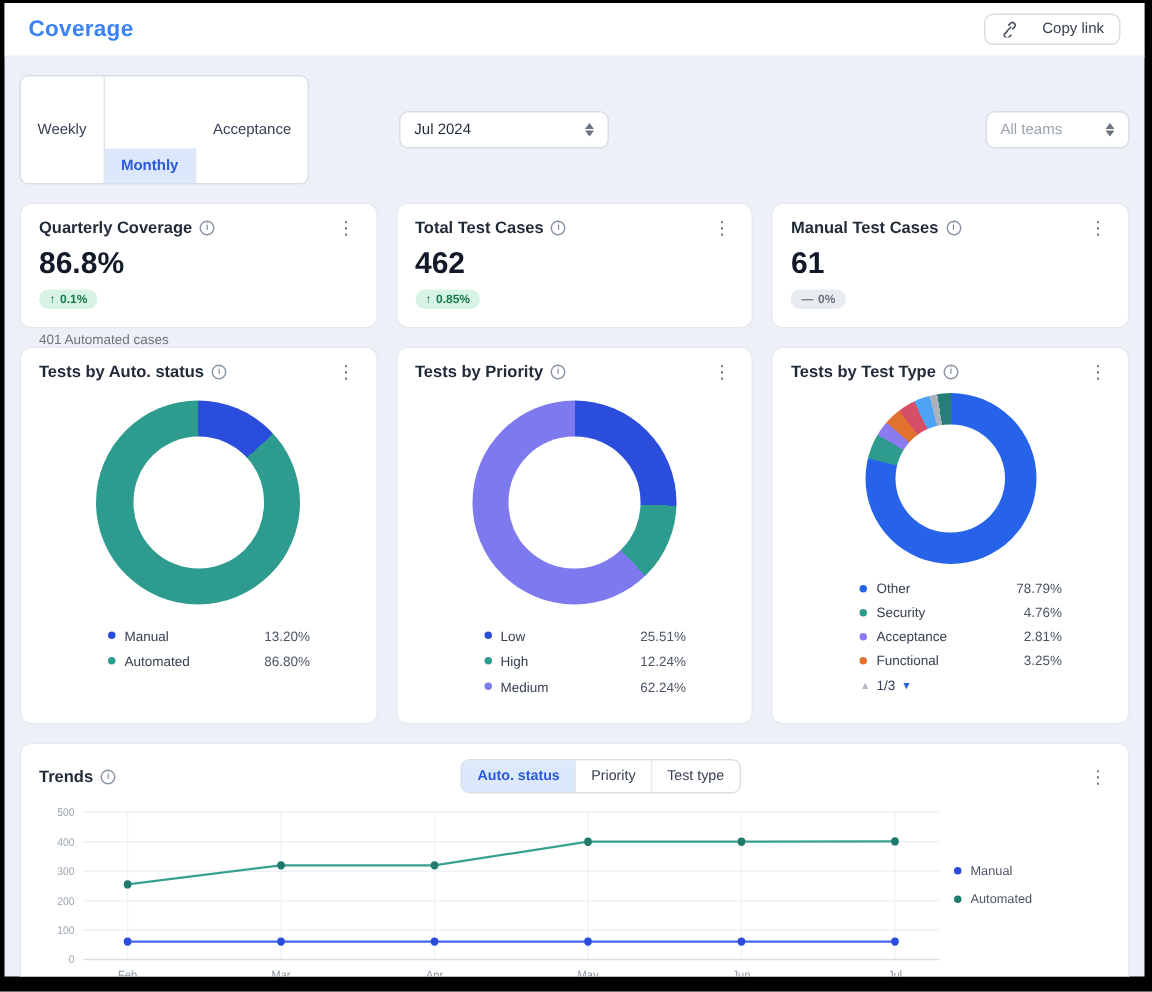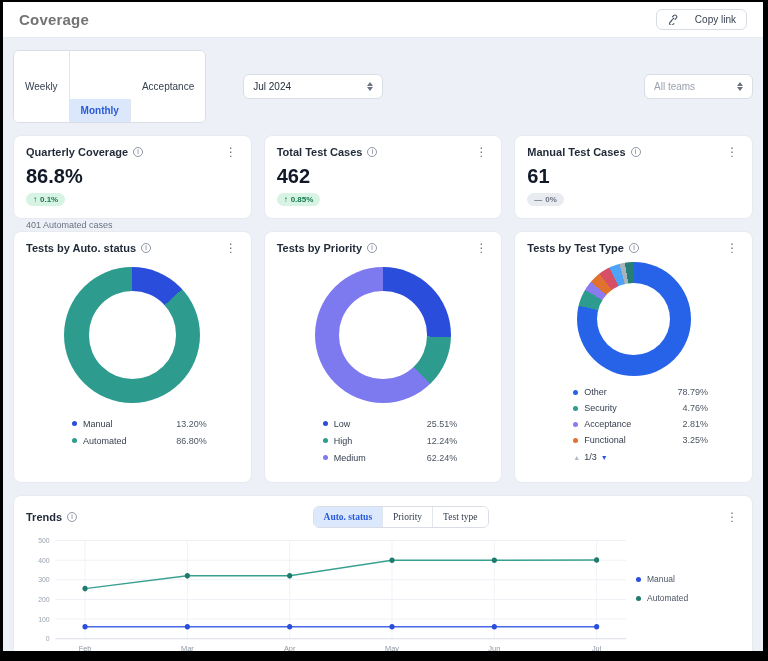--- a/index.html
+++ b/index.html
@@ -2,32 +2,32 @@
 <html><head>
 <meta charset="utf-8">
 <style>
   * { margin:0; padding:0; box-sizing:border-box; }
   html,body { width:768px; height:661px; }
   body { font-family:"Liberation Sans", sans-serif; background:#000; }
   .frame { width:768px; height:661px; border:solid #000; border-width:2px 5px 10px 3px; background:#edf1f7; overflow:hidden; }
 
   
   .topbar { height:36px; background:#fff; border-bottom:1px solid #e8ebf0; display:flex; align-items:center; justify-content:space-between; padding:0 16px; }
-  .page-title { font-size:15px; font-weight:700; color:#737373; letter-spacing:.2px; }
+  .page-title { font-size:15px; font-weight:700; color:#3b82f6; letter-spacing:.2px; }
   .copylink { display:flex; align-items:center; gap:17px; background:#fff; border:1px solid #d8dde4; border-radius:6px; padding:4px 10px; font-size:10px; color:#374151; cursor:pointer; }
 
   
   .filters { display:flex; align-items:center; margin:12px 10px 0;gap:36px; }
   .seg { display:flex; background:#fff; border:1px solid #d9dee6; border-radius:6px; overflow:hidden; }
   .seg button { font-family:inherit; font-size:10px; padding:6px 11px; border:none; background:#fff; color:#374151; border-right:1px solid #e3e7ed; cursor:pointer; }
   .seg button:last-child { border-right:none; }
   .seg button.active { background:#dbe7fb; color:#2a5bd7; font-weight:700;margin-top:48px; }
   .select { display:flex; align-items:center; justify-content:space-between; background:#fff; border:1px solid #d9dee6; border-radius:6px; padding:6px 9px; font-size:10px; color:#1f2937; cursor:pointer; }
-  .month-select { width:140px; margin-left:1px; }
-  .team-select { width:109px; margin-left:auto; color:#9aa3af; }
+  .month-select { width:140px; margin-left:24px; }
+  .team-select { width:96px; margin-left:auto; color:#9aa3af; }
   .stepper { display:flex; flex-direction:column; gap:1px; }
   .stepper i { width:0; height:0; border-left:3px solid transparent; border-right:3px solid transparent; }
   .stepper .up { border-bottom:4px solid #6b7280; }
   .stepper .dn { border-top:4px solid #6b7280; }
 
   
   .row3 { display:grid; grid-template-columns:1fr 1fr 1fr; gap:12px; margin:12px 10px 0; }
   .card { background:#fff; border:1px solid #e7eaf0; border-radius:8px; padding:10px 12px; position:relative; }
   .card-head { display:flex; align-items:center; gap:5px; }
   .card-title { font-size:11px; font-weight:700; color:#1f2937; }
@@ -50,21 +50,21 @@
   .legend.tight .legend-row { height:16px; }
   .dot { width:5px; height:5px; border-radius:50%; margin-right:6px; flex:0 0 auto; }
   .legend-val { margin-left:auto; color:#4b5563; }
   .pager { display:flex; align-items:center; gap:4px; font-size:9px; color:#374151; margin:4px 28px 0 46px; }
   .tri-up { color:#b3bcc6; font-size:7px; cursor:pointer; }
   .tri-dn { color:#2a5bd7; font-size:7px; cursor:pointer; }
 
   
   .trends-card { margin:12px 10px 0; height:176px; }
   .trends-head { display:flex; align-items:center; gap:5px; }
-  .trend-tabs { margin-left:auto; display:flex; background:#fff; border:1px solid #d9dee6; border-radius:6px; overflow:hidden;font-family:Liberation Serif, serif; }
+  .trend-tabs { margin-left:auto; display:flex; background:#fff; border:1px solid #d9dee6; border-radius:6px; overflow:hidden; }
   .trend-tabs button { font-family:inherit; font-size:9.5px; padding:5px 10px; background:#fff; border:none; border-right:1px solid #e3e7ed; color:#374151; cursor:pointer; }
   .trend-tabs button:last-child { border-right:none; }
   .trend-tabs button.active { background:#dce8fb; color:#2a5bd7; font-weight:700; }
   .trends-body { display:flex; margin-top:4px; }
   .trend-plot { flex:1; min-width:0; }
   .trend-plot svg { width:100%; height:128px; display:block; }
   .trend-legend { width:104px; padding-top:42px; display:flex; flex-direction:column; gap:9px; }
   .trend-legend .legend-row { height:auto; font-size:8.5px; color:#4b5563; }
 
   

